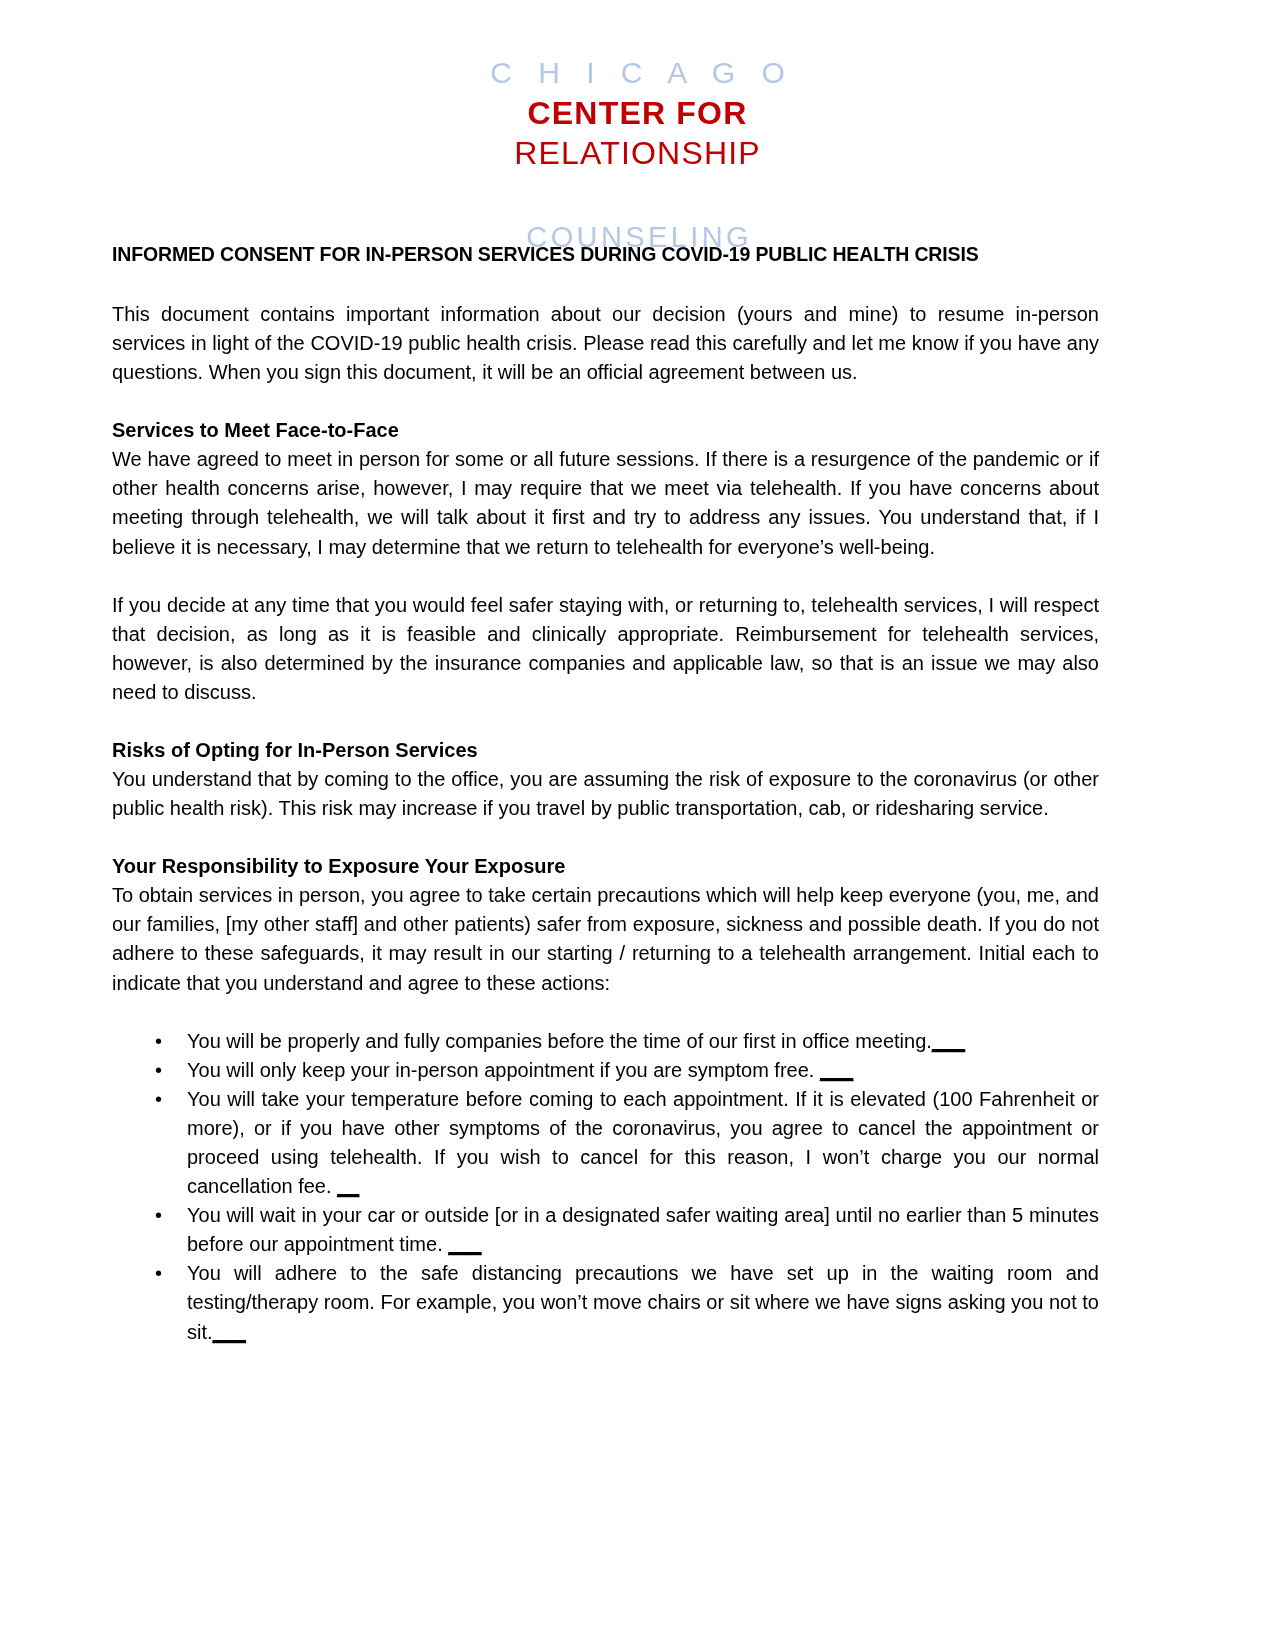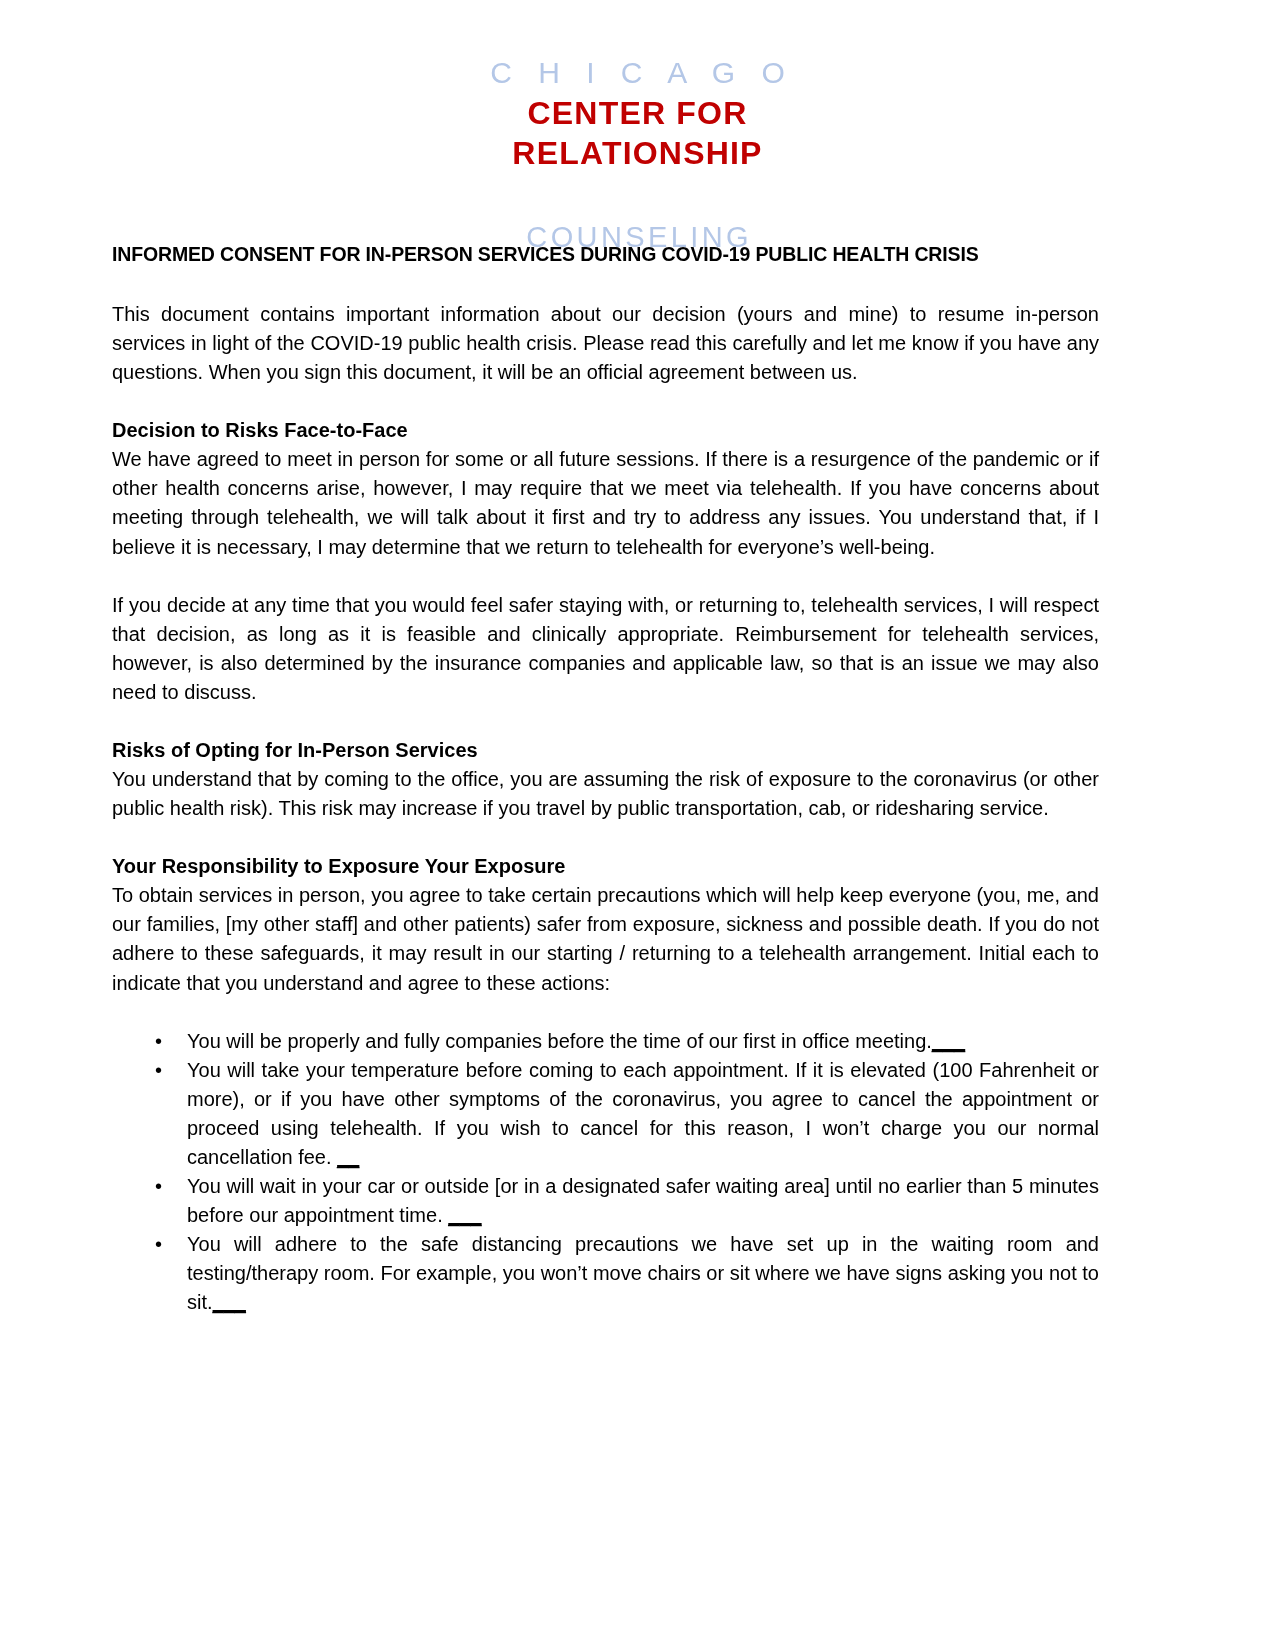--- a/index.html
+++ b/index.html
@@ -49,21 +49,21 @@
     font-size: 32px;
     letter-spacing: 1.2px;
     color: #c00000;
     font-weight: 700;
     margin-bottom: 8px;
   }
   .logo-line-3 {
     font-size: 32px;
     letter-spacing: 1.2px;
     color: #c00000;
-    font-weight: 700;
+    font-weight: 400;
     margin-bottom: 9px;
   }
   .logo-line-4 {
     font-size: 29px;
     letter-spacing: 3.4px;
     color: #b4c7e7;
     font-weight: 400;
     text-indent: 3.4px;
     margin-top: 45px;
   }
@@ -144,36 +144,37 @@
   </div>
 
   <div class="content">
 
     <div class="doc-title">INFORMED CONSENT FOR IN-PERSON SERVICES DURING COVID-19 PUBLIC HEALTH CRISIS</div>
 
     <p class="body-par">This document contains important information about our decision (yours and mine) to resume in-person services in light of the COVID-19 public health crisis. Please read this carefully and let me know if you have any questions. When you sign this document, it will be an official agreement between us.</p>
 
     <div class="gap-sec"></div>
 
-    <div class="section-heading">Decision to Risks Face-to-Face</div>
+    <div class="section-heading">Services to Meet Face-to-Face</div>
     <p class="body-par">We have agreed to meet in person for some or all future sessions. If there is a resurgence of the pandemic or if other health concerns arise, however, I may require that we meet via telehealth. If you have concerns about meeting through telehealth, we will talk about it first and try to address any issues. You understand that, if I believe it is necessary, I may determine that we return to telehealth for everyone’s well-being.</p>
     <div class="gap-par"></div>
     <p class="body-par">If you decide at any time that you would feel safer staying with, or returning to, telehealth services, I will respect that decision, as long as it is feasible and clinically appropriate. Reimbursement for telehealth services, however, is also determined by the insurance companies and applicable law, so that is an issue we may also need to discuss.</p>
 
     <div class="gap-sec"></div>
 
     <div class="section-heading">Risks of Opting for In-Person Services</div>
     <p class="body-par">You understand that by coming to the office, you are assuming the risk of exposure to the coronavirus (or other public health risk). This risk may increase if you travel by public transportation, cab, or ridesharing service.</p>
 
     <div class="gap-sec"></div>
 
     <div class="section-heading">Your Responsibility to Exposure Your Exposure</div>
     <p class="body-par">To obtain services in person, you agree to take certain precautions which will help keep everyone (you, me, and our families, [my other staff] and other patients) safer from exposure, sickness and possible death. If you do not adhere to these safeguards, it may result in our starting / returning to a telehealth arrangement.  Initial each to indicate that you understand and agree to these actions:</p>
 
     <ul class="bullets">
       <li><span>You will be properly and fully companies before the time of our first in office meeting.</span><span class="blank-fill">___</span></li>
+      <li><span>You will only keep your in-person appointment if you are symptom free. </span><span class="blank-fill">___</span></li>
       <li><span>You will take your temperature before coming to each appointment. If it is elevated (100 Fahrenheit or more), or if you have other symptoms of the coronavirus, you agree to cancel the appointment or proceed using telehealth.  If you wish to cancel for this reason, I won’t charge you our normal cancellation fee. </span><span class="blank-fill">__</span></li>
       <li><span>You will wait in your car or outside [or in a designated safer waiting area] until no earlier than 5 minutes before our appointment time. </span><span class="blank-fill">___</span></li>
       <li><span>You will adhere to the safe distancing precautions we have set up in the waiting room and testing/therapy room. For example, you won’t move chairs or sit where we have signs asking you not to sit.</span><span class="blank-fill">___</span></li>
     </ul>
 
   </div>
 </div>
 
 </body></html>

